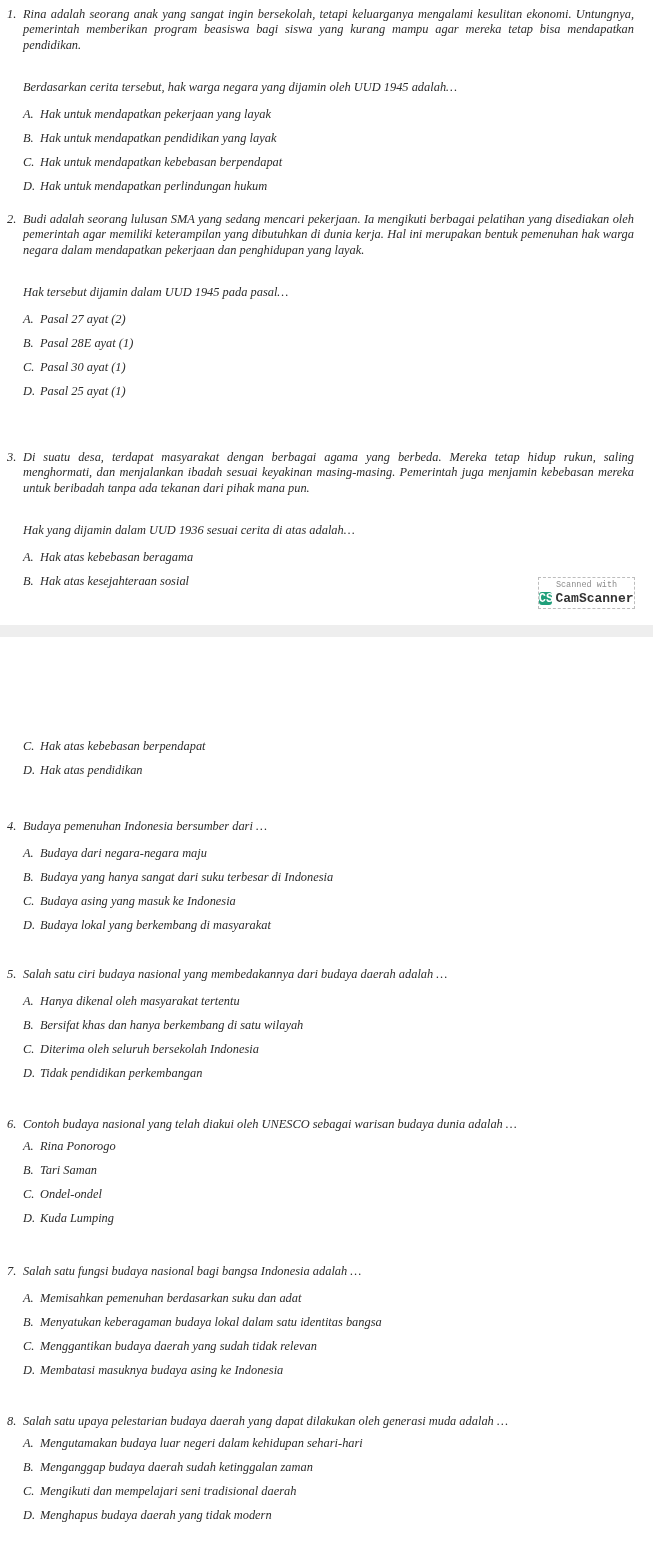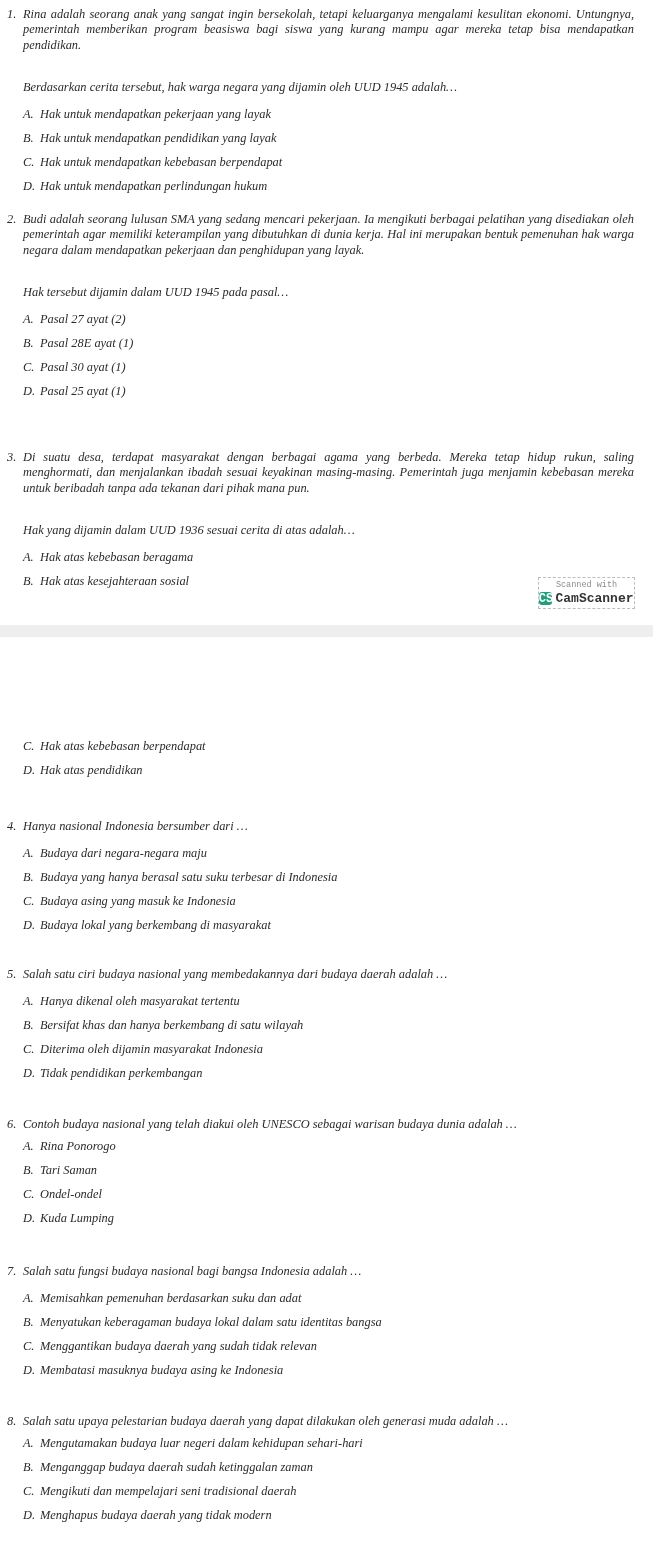--- a/index.html
+++ b/index.html
@@ -193,30 +193,30 @@
       <div class="opt">
           <span class="opt-letter">D.</span>
           <span>Hak atas pendidikan</span>
         </div>
     </div>
   </div>
 
   <div class="q" style="top:182px;">
     <div class="q-head">
       <span class="q-num">4.</span>
-      <span class="q-text">Hanya nasional Indonesia bersumber dari …</span>
+      <span class="q-text">Budaya pemenuhan Indonesia bersumber dari …</span>
     </div>
     <div class="options">
       <div class="opt">
           <span class="opt-letter">A.</span>
           <span>Budaya dari negara-negara maju</span>
         </div>
       <div class="opt">
           <span class="opt-letter">B.</span>
-          <span>Budaya yang hanya berasal satu suku terbesar di Indonesia</span>
+          <span>Budaya yang hanya sangat dari suku terbesar di Indonesia</span>
         </div>
       <div class="opt">
           <span class="opt-letter">C.</span>
           <span>Budaya asing yang masuk ke Indonesia</span>
         </div>
       <div class="opt">
           <span class="opt-letter">D.</span>
           <span>Budaya lokal yang berkembang di masyarakat</span>
         </div>
     </div>
@@ -231,21 +231,21 @@
       <div class="opt">
           <span class="opt-letter">A.</span>
           <span>Hanya dikenal oleh masyarakat tertentu</span>
         </div>
       <div class="opt">
           <span class="opt-letter">B.</span>
           <span>Bersifat khas dan hanya berkembang di satu wilayah</span>
         </div>
       <div class="opt">
           <span class="opt-letter">C.</span>
-          <span>Diterima oleh dijamin masyarakat Indonesia</span>
+          <span>Diterima oleh seluruh bersekolah Indonesia</span>
         </div>
       <div class="opt">
           <span class="opt-letter">D.</span>
           <span>Tidak pendidikan perkembangan</span>
         </div>
     </div>
   </div>
 
   <div class="q" style="top:480px;">
     <div class="q-head">

